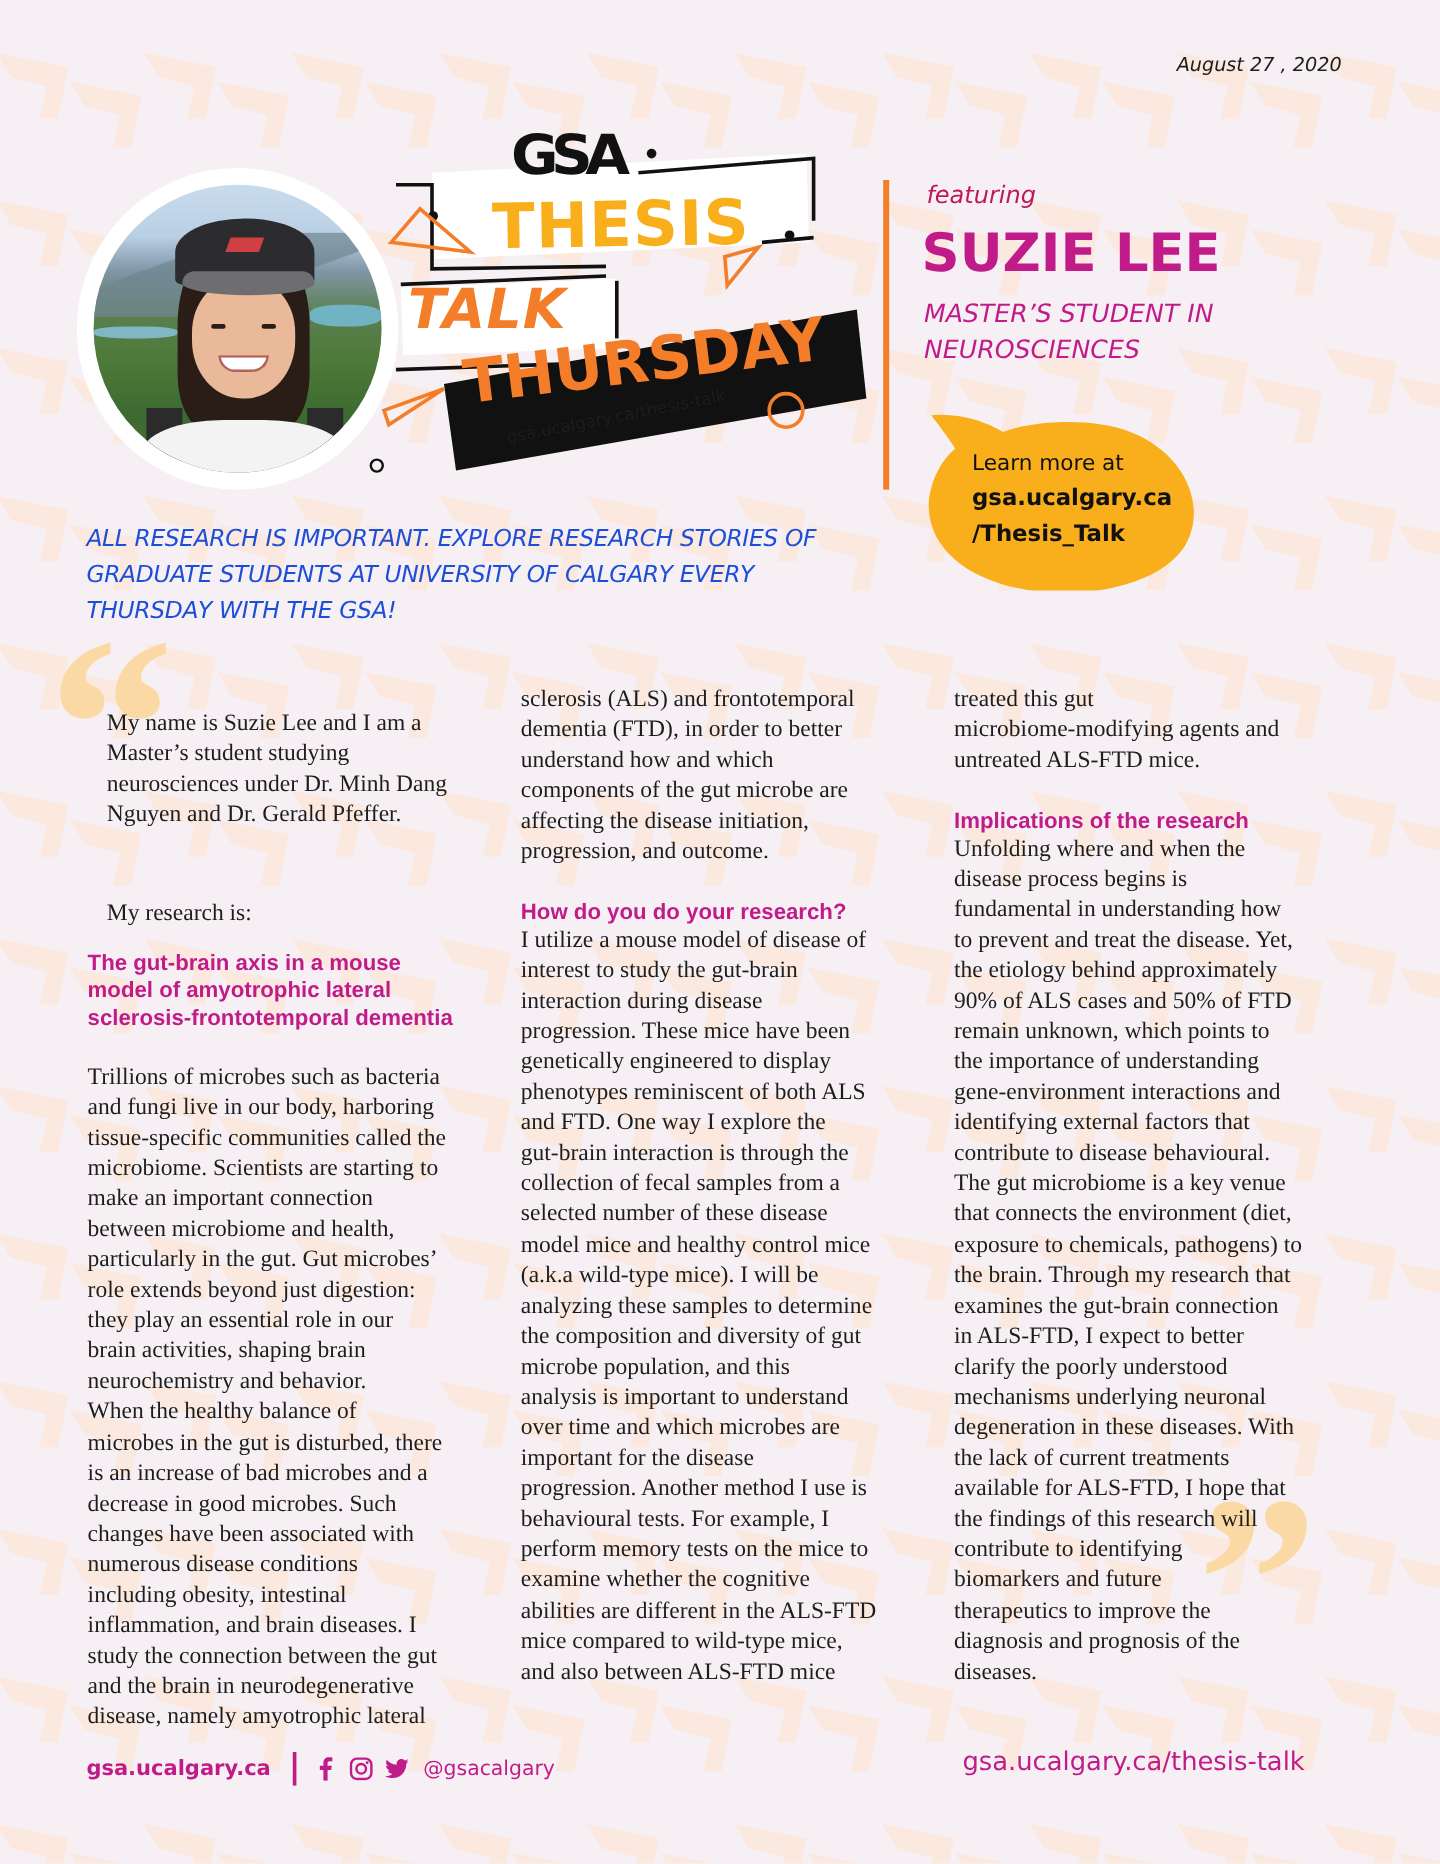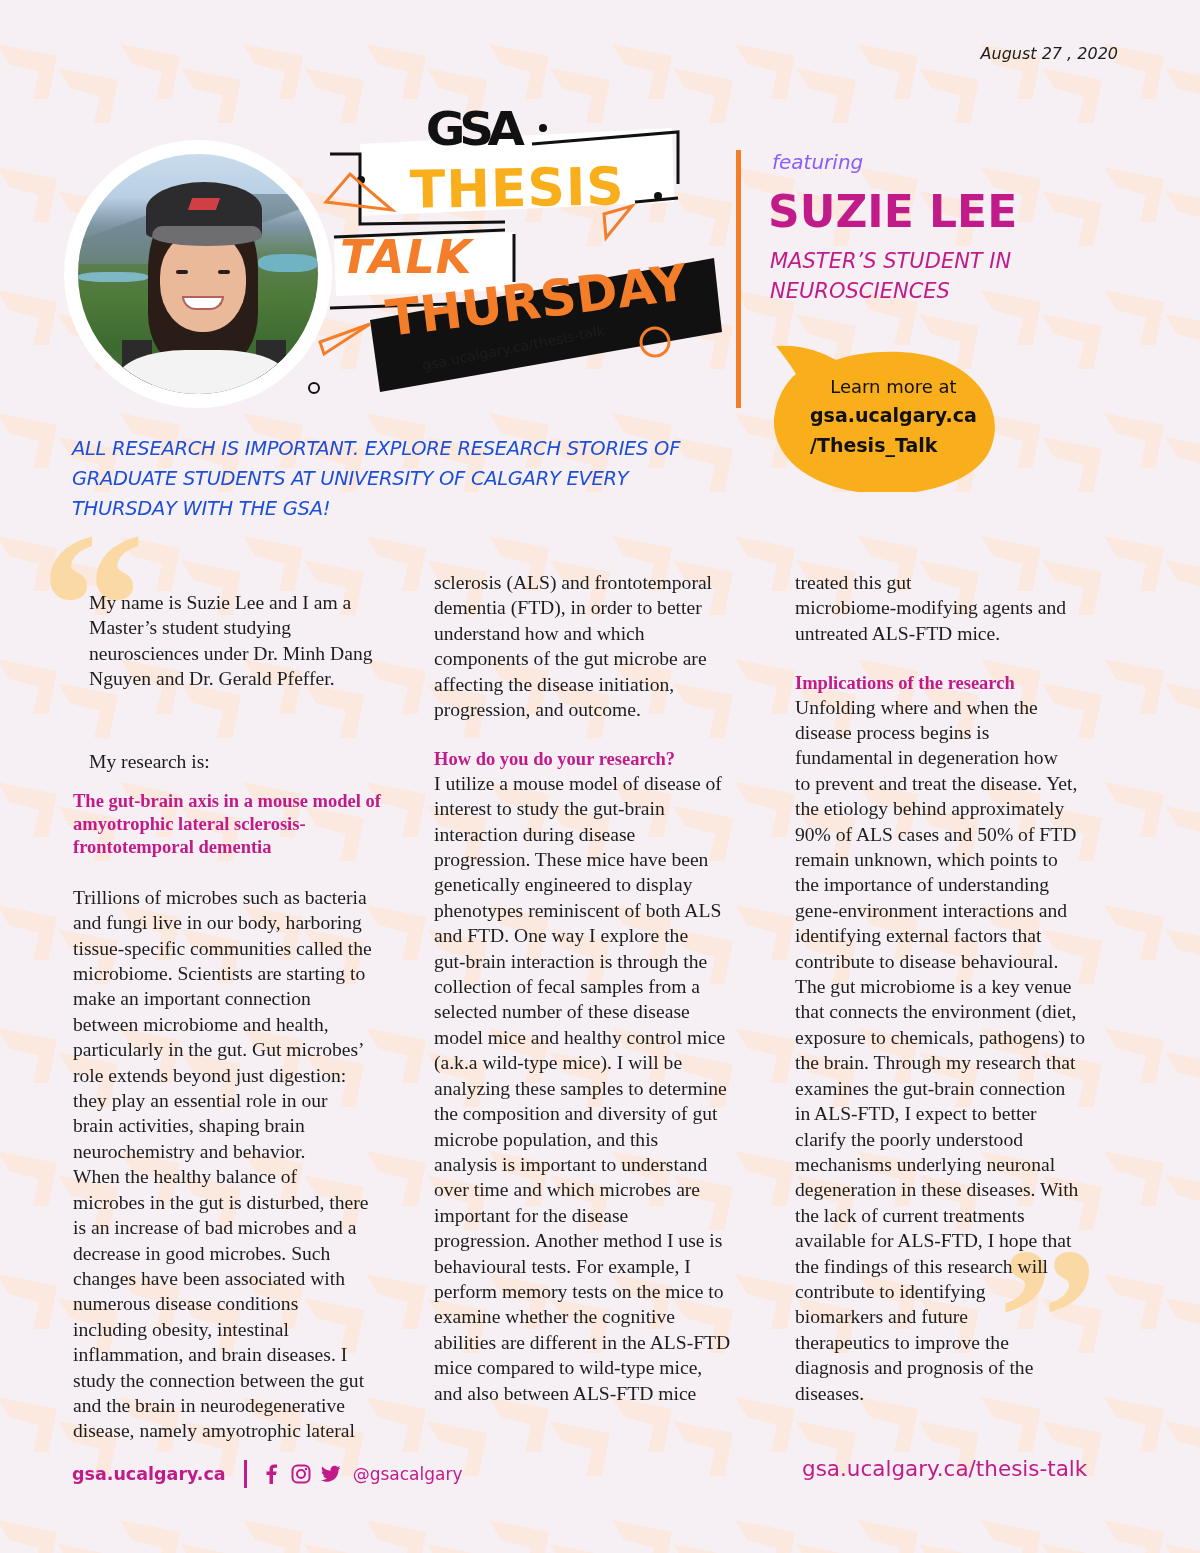--- a/index.html
+++ b/index.html
@@ -79,41 +79,41 @@
     position: absolute; top: 268px; left: 100px;
     font-family: "DejaVu Sans", sans-serif; font-size: 14px; color: #1d1d1b;
     transform: rotate(-11deg); transform-origin: left bottom;
   }
   .url-dot { display:inline-block; width:6px; height:6px; border-radius:50%; background:#111; margin-right:8px; vertical-align: middle; }
 
   
   .feat-bar { top: 150px; left: 736px; width: 5px; height: 258px; background: #f47d2a; }
   .featuring {
     top: 150px; left: 772px;
-    font-family: "DejaVu Sans", sans-serif; font-style: italic; font-size: 20px; color: #8b5cf6;
+    font-family: "DejaVu Sans", sans-serif; font-style: italic; font-size: 20px; color: #be185d;
   }
   .name {
     top: 186px; left: 768px;
     font-family: "DejaVu Sans", sans-serif; font-weight: bold; font-size: 44px; color: #c11b8a;
     letter-spacing: 0px;
   }
   .role {
     top: 246px; left: 770px; width: 320px;
     font-family: "DejaVu Sans", sans-serif; font-style: italic; font-size: 21px; line-height: 30px;
     color: #c11b8a;
   }
 
   
   .bubble { top: 332px; left: 762px; width: 240px; height: 160px; }
   .bubble svg { position:absolute; inset:0; width:100%; height:100%; }
   .bubble-text {
     position: absolute; top: 42px; left: 48px;
     font-family: "DejaVu Sans", sans-serif; color: #111;
   }
-  .bubble-lead { font-size: 18px; font-weight: normal; line-height: 26px; text-align: center; }
+  .bubble-lead { font-size: 18px; font-weight: normal; line-height: 26px; }
   .bubble-link { font-size: 19px; font-weight: bold; line-height: 30px; }
 
   
   .tagline {
     top: 434px; left: 72px; width: 700px;
     font-family: "DejaVu Sans", sans-serif; font-style: italic; font-size: 19.5px; line-height: 30px;
     color: #1d4ed8; letter-spacing: -0.3px;
   }
 
   
@@ -129,21 +129,21 @@
   }
 
   
   .col {
     font-family: "Liberation Serif", "DejaVu Serif", serif;
     font-size: 19.6px; line-height: 25.4px; color: #1d1d1b;
   }
   .col p { margin: 16px; }
   .col .gap { height: 25.4px; }
   .col h3 {
-    font-family: Liberation Serif, serif; font-weight: bold; font-size: 18.5px; line-height: 23px;
+    font-family: Liberation Sans, sans-serif; font-weight: bold; font-size: 18.5px; line-height: 23px;
     color: #c11b8a; margin: 0;
   }
   .col1 { top: 574px; left: 73px; width: 340px; }
   .col2 { top: 570px; left: 434px; width: 340px; }
   .col3 { top: 570px; left: 795px; width: 330px; }
 
   
   .footer-left {
     top: 1460px; left: 72px; display: flex; align-items: center; gap: 10px;
     font-family: "DejaVu Sans", sans-serif; color: #c11b8a;
@@ -336,21 +336,21 @@
   <div id="col3-top">
       <div>treated this gut</div>
       <div>microbiome-modifying agents and</div>
       <div>untreated ALS-FTD mice.</div>
     </div>
   <div class="gap"></div>
   <h3>Implications of the research</h3>
   <div id="col3-body">
       <div>Unfolding where and when the</div>
       <div>disease process begins is</div>
-      <div>fundamental in degeneration how</div>
+      <div>fundamental in understanding how</div>
       <div>to prevent and treat the disease. Yet,</div>
       <div>the etiology behind approximately</div>
       <div>90% of ALS cases and 50% of FTD</div>
       <div>remain unknown, which points to</div>
       <div>the importance of understanding</div>
       <div>gene-environment interactions and</div>
       <div>identifying external factors that</div>
       <div>contribute to disease behavioural.</div>
       <div>The gut microbiome is a key venue</div>
       <div>that connects the environment (diet,</div>

